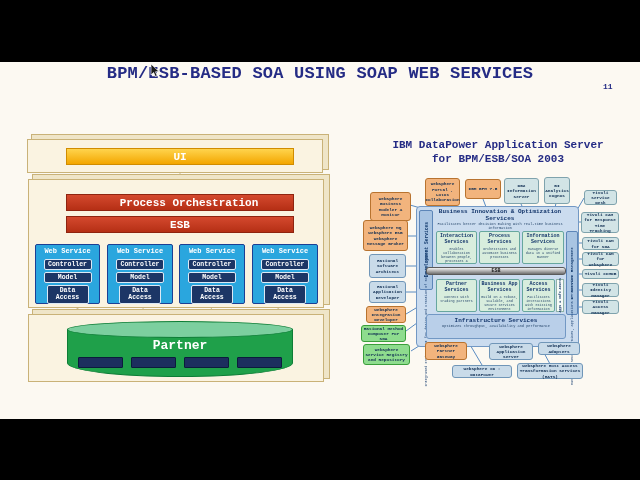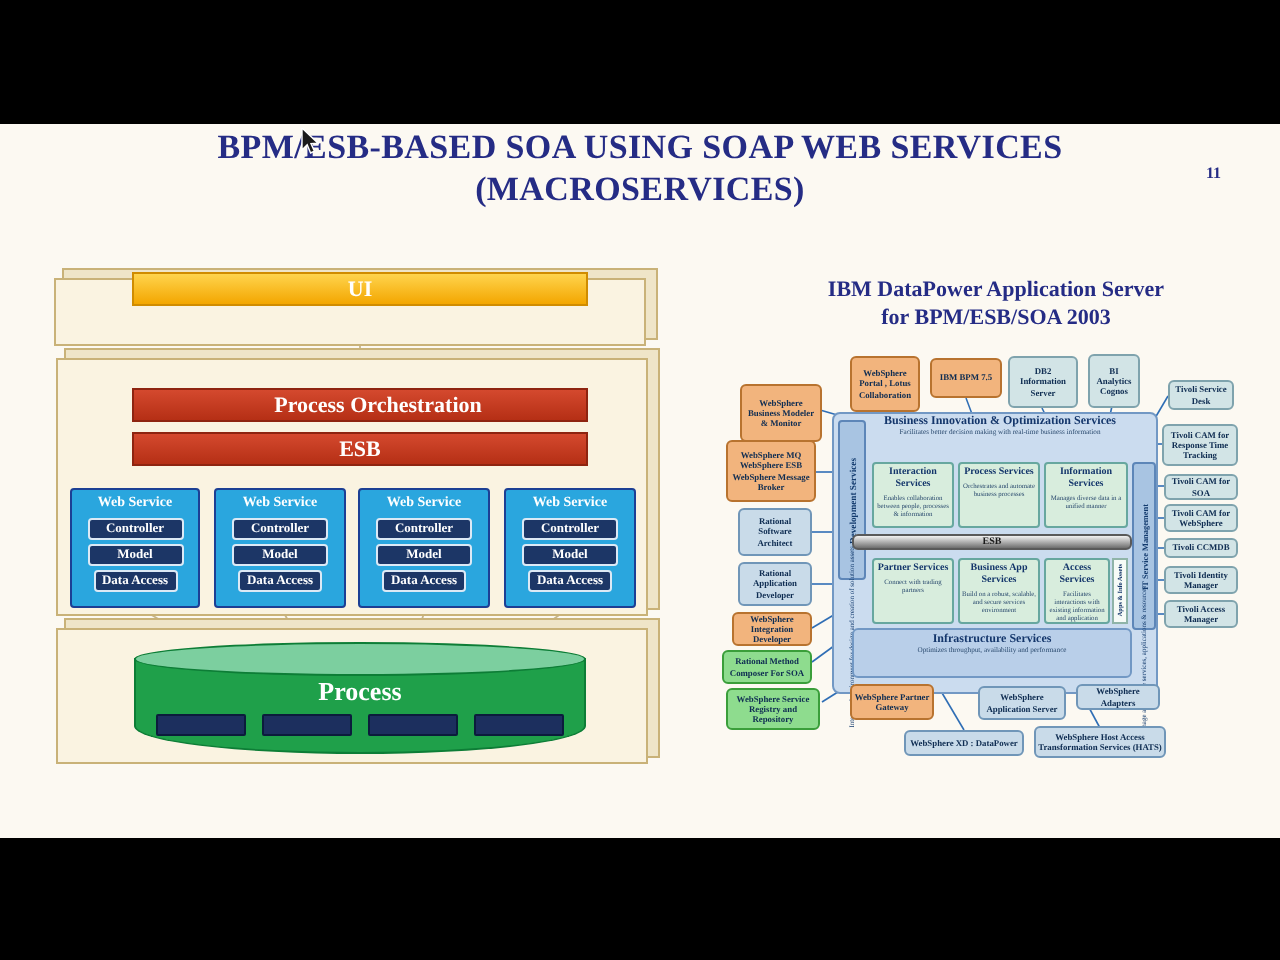--- a/index.html
+++ b/index.html
@@ -1,18 +1,18 @@
 <!DOCTYPE html>
 <html><head>
 <meta charset="utf-8">
 <style>
   html,body{margin:0;padding:0;background:#000;}
   *{box-sizing:border-box;}
   .frame{position:relative;width:640px;height:466px;background:#000;overflow:hidden;
-         font-family:Liberation Serif, serif;}
+         font-family:Liberation Mono, monospace;}
   .slide{position:absolute;left:0;top:62px;width:640px;height:357px;background:#fcf9f2;}
   .abs{position:absolute;}
 
   
   .title{position:absolute;left:0;top:63px;width:640px;text-align:center;
          font-size:17px;line-height:21px;font-weight:bold;color:#252c85;letter-spacing:.2px;}
   .pagenum{position:absolute;left:603px;top:82px;font-size:8px;font-weight:bold;color:#252c85;}
 
   
   .cream{position:absolute;background:#faf3e1;border:1px solid #c9b278;
@@ -70,42 +70,42 @@
   .greenb{background:#8edc8e;border:1px solid #3a9e3a;}
   svg.lines{position:absolute;left:0;top:0;pointer-events:none;}
 </style>
 </head>
 <body>
 
 <div class="frame">
   <div class="slide"></div>
 
   <div class="title"><span>BPM/ESB-BASED SOA USING SOAP WEB SERVICES</span><br>
-    <span>(MACROSERVICES)</span></div>
+    </div>
   <div class="pagenum">11</div>
   <svg class="abs" style="left:150px;top:64px" width="10" height="13" viewBox="0 0 10 13">
     <polygon points="1,0 1,11 3.6,8.4 5.3,12.5 7.2,11.6 5.5,7.8 9,7.6" fill="#1a1a1a" stroke="#fff" stroke-width="0.7"></polygon>
   </svg>
 
   <svg class="lines" width="640" height="480">
     <g stroke="#c5b58c" stroke-width="0.9" fill="none">
       <line x1="180" y1="166" x2="180" y2="194"></line>
       <line x1="180" y1="233" x2="68" y2="245"></line>
       <line x1="180" y1="233" x2="140" y2="245"></line>
       <line x1="180" y1="233" x2="213" y2="245"></line>
       <line x1="180" y1="233" x2="286" y2="245"></line>
       <line x1="68" y1="303" x2="118" y2="332"></line>
       <line x1="140" y1="303" x2="155" y2="330"></line>
       <line x1="213" y1="303" x2="205" y2="330"></line>
       <line x1="286" y1="303" x2="245" y2="332"></line>
     </g>
   </svg>
 
   <div class="cream" style="left:27px;top:139px;width:296px;height:34px;"></div>
-  <div class="ui-bar" style="left:66px;top:136px;width:228px;height:17px;">UI</div>
+  <div class="ui-bar" style="left:66px;top:148px;width:228px;height:17px;">UI</div>
 
   <div class="cream" style="left:28px;top:179px;width:296px;height:129px;"></div>
   <div class="red-bar" style="left:66px;top:194px;width:228px;height:17px;padding-left:18px;">Process Orchestration</div>
   <div class="red-bar" style="left:66px;top:216px;width:228px;height:17px;">ESB</div>
 
   <div class="ws" style="left:35px;top:244px;width:65px;height:60px;">
     <div class="ws-title">Web Service</div>
     <div class="ws-layer">Controller</div>
     <div class="ws-layer">Model</div>
     <div class="ws-layer" style="width:42px;">Data Access</div>
@@ -126,21 +126,21 @@
     <div class="ws-title">Web Service</div>
     <div class="ws-layer">Controller</div>
     <div class="ws-layer">Model</div>
     <div class="ws-layer" style="width:42px;">Data Access</div>
   </div>
 
   <div class="cream" style="left:28px;top:314px;width:296px;height:68px;"></div>
   <div class="cyl" style="left:67px;top:321px;width:226px;height:56px;">
     <div class="cyl-body"></div>
     <div class="cyl-top"></div>
-    <div class="cyl-label">Process</div>
+    <div class="cyl-label">Partner</div>
     <div class="db-bars">
       <div class="db-bar"></div>
       <div class="db-bar"></div>
       <div class="db-bar"></div>
       <div class="db-bar"></div>
     </div>
   </div>
 
   <div class="r-title"><span>IBM DataPower Application Server</span><br>
     <span>for BPM/ESB/SOA 2003</span></div>

